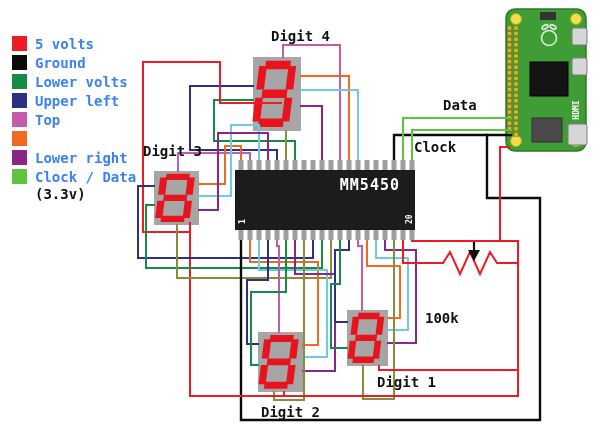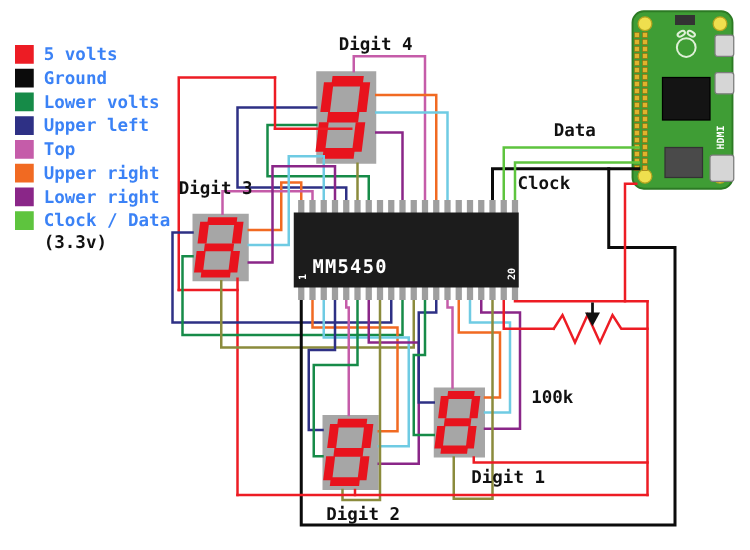--- a/index.html
+++ b/index.html
@@ -14,21 +14,21 @@
   .lbl-digit1{left:342px;top:374px;padding-left:35px;}
   .lbl-data{left:411px;top:97px;margin-left:32px;}
   .lbl-clock{left:414px;top:139px;}
   .lbl-100k{left:425px;top:272px;margin-top:38px;}
   .legend{position:absolute;left:12px;top:34px;}
   .legend-row{display:flex;align-items:center;height:19px;}
   .swatch{width:15px;height:15px;margin-right:8px;flex:0 0 15px;}
   .legend-label{font:bold 14px "DejaVu Sans Mono","Liberation Mono",monospace;color:#3b82f6;}
   .legend-note{font:bold 14px "DejaVu Sans Mono","Liberation Mono",monospace;color:#111;
                margin-left:23px;height:19px;}
-  .chip-label{position:absolute;left:250px;top:204px;width:150px;text-align:left;
+  .chip-label{position:absolute;left:250px;top:176px;width:150px;text-align:right;
               font:bold 15px "DejaVu Sans Mono","Liberation Mono",monospace;color:#fff;letter-spacing:1px;}
 </style>
 </head>
 <body>
 
 <div class="stage">
 
   <svg id="diagram" width="600" height="440" viewBox="0 0 600 440">
 
     <g>
@@ -262,21 +262,20 @@
     <div class="legend-row">
       <span class="swatch" style="background: rgb(46, 48, 133);"></span>
       <span class="legend-label">Upper left</span>
     </div>
     <div class="legend-row">
       <span class="swatch" style="background: rgb(197, 92, 169);"></span>
       <span class="legend-label">Top</span>
     </div>
     <div class="legend-row">
       <span class="swatch" style="background: rgb(241, 106, 34);"></span>
-      <span class="legend-label">Upper right</span>
     </div>
     <div class="legend-row">
       <span class="swatch" style="background: rgb(138, 38, 136);"></span>
       <span class="legend-label">Lower right</span>
     </div>
     <div class="legend-row">
       <span class="swatch" style="background: rgb(94, 196, 62);"></span>
       <span class="legend-label">Clock / Data</span>
     </div>
     <div class="legend-note">(3.3v)</div>

